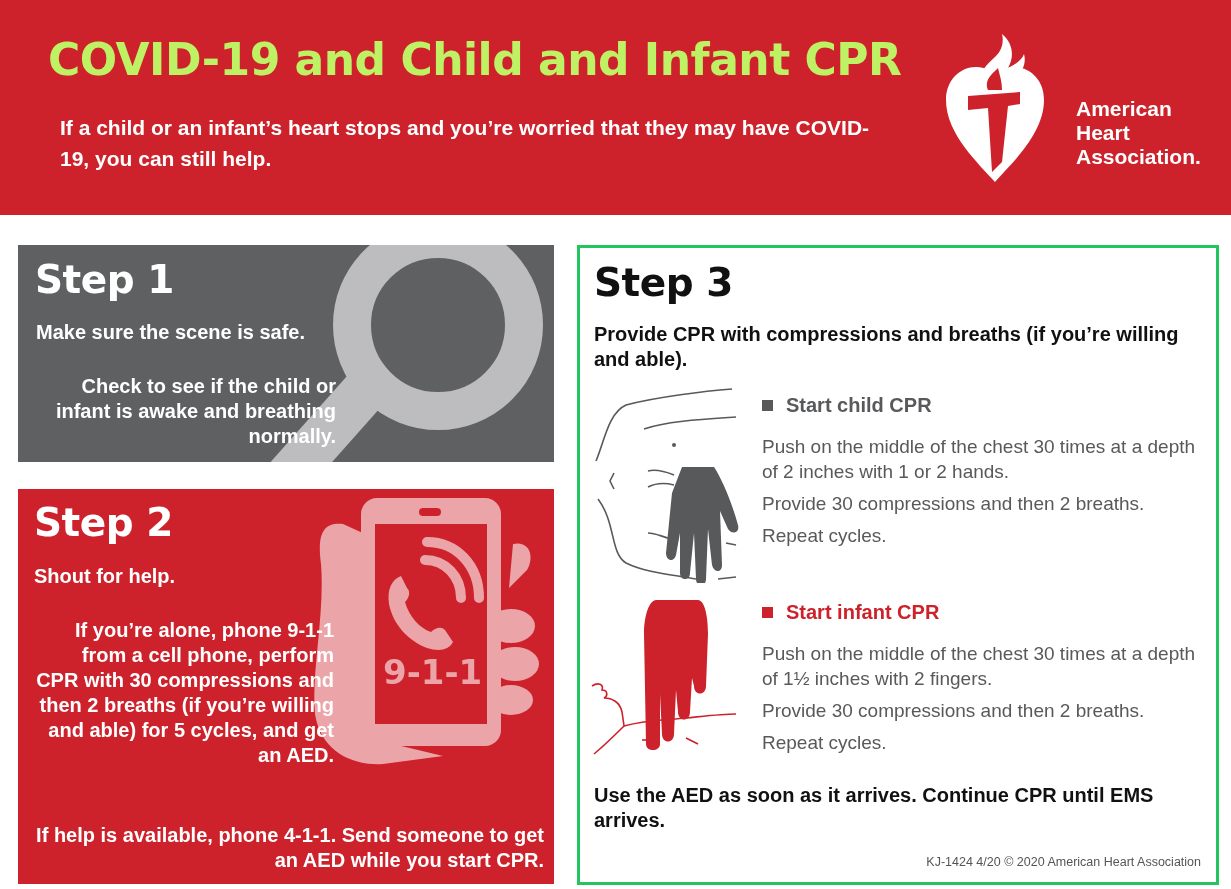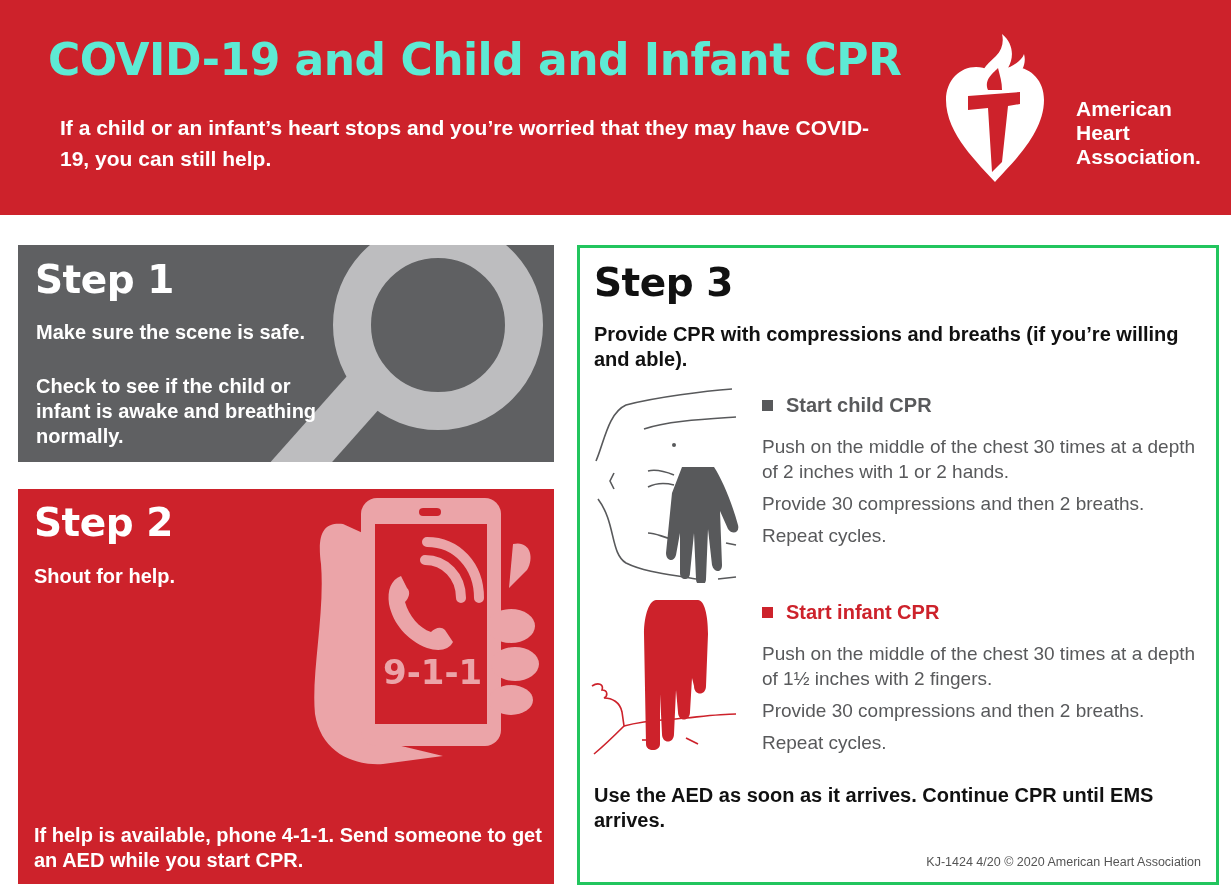--- a/index.html
+++ b/index.html
@@ -5,21 +5,21 @@
   * { box-sizing: border-box; margin: 0; padding: 0; }
   html, body { width: 1231px; height: 889px; background: #ffffff; overflow: hidden; }
   body { position: relative; font-family: "DejaVu Sans", sans-serif; }
 
   .header {
     position: absolute; left: 0; top: 0; width: 1231px; height: 215px;
     background: #cd222b;
   }
   .header-title {
     position: absolute; left: 48px; top: 34px;
-    color: #5eead4; font-weight: bold; font-size: 44px; letter-spacing: -0.5px;
+    color: #bef264; font-weight: bold; font-size: 44px; letter-spacing: -0.5px;
     font-family: "DejaVu Sans", sans-serif; white-space: nowrap;
   }
   .header-sub {
     position: absolute; left: 60px; top: 112px; width: 830px;
     color: #fff; font-weight: bold; font-size: 21px; line-height: 31px;
     font-family: "Liberation Sans", sans-serif;
   }
   .logo-mark { position: absolute; left: 944px; top: 34px; width: 102px; height: 150px; }
   .logo-text {
     position: absolute; left: 1076px; top: 97px;
@@ -41,21 +41,21 @@
     border: 3px solid #22c55e; background: #fff;
   }
   .step-title {
     position: absolute; font-weight: bold; font-size: 39px;
     font-family: "DejaVu Sans", sans-serif; letter-spacing: -0.5px;
   }
   .step-text {
     position: absolute; font-weight: bold; font-size: 20px; line-height: 25px;
     font-family: "Liberation Sans", sans-serif;
   }
-  .white { color: #fff; }
+  .white { color: #fff; text-align: right; }
 
   .s1-title { left: 17px; top: 12px; }
   .s1-p1 { left: 18px; top: 75px; }
   .s1-p2 { left: 18px; top: 129px; width: 300px; }
   .magnifier { position: absolute; left: 250px; top: -30px; width: 300px; height: 260px; }
 
   .s2-title { left: 16px; top: 11px; }
   .s2-p1 { left: 16px; top: 75px; }
   .s2-p2 { left: 16px; top: 129px; width: 300px; }
   .s2-p3 { left: 16px; top: 334px; width: 510px; }
@@ -136,20 +136,21 @@
 
     <text x="80" y="190" font-family="DejaVu Sans, sans-serif" font-weight="bold" font-size="34" fill="#eba4a8">9-1-1</text>
 
     <path d="M210 50 C226 46 232 62 224 76 L206 94 Z" fill="#eba4a8"></path>
     <ellipse cx="208" cy="132" rx="24" ry="17" fill="#eba4a8"></ellipse>
     <ellipse cx="212" cy="170" rx="24" ry="17" fill="#eba4a8"></ellipse>
     <ellipse cx="208" cy="206" rx="22" ry="15" fill="#eba4a8"></ellipse>
   </svg>
   <div class="step-title white s2-title">Step 2</div>
   <div class="step-text white s2-p1">Shout for help.</div>
+  <div class="step-text white s2-p2">If you’re alone, phone 9-1-1 from a cell phone, perform CPR with 30 compressions and then 2  breaths (if you’re willing and able) for 5 cycles, and get an AED.</div>
   <div class="step-text white s2-p3">If help is available, phone 4-1-1. Send someone to get an AED while you start CPR.</div>
 </div>
 
 <div class="step3">
   <div class="step-title s3-title">Step 3</div>
   <div class="step-text s3-intro">Provide CPR with compressions and breaths (if you’re willing and able).</div>
 
   <svg class="child-illus" viewBox="0 0 160 200">
     <g fill="none" stroke="#58595b" stroke-width="1.6">
       <path d="M10 78 C18 60 22 30 40 22 C70 14 120 8 146 6"></path>

